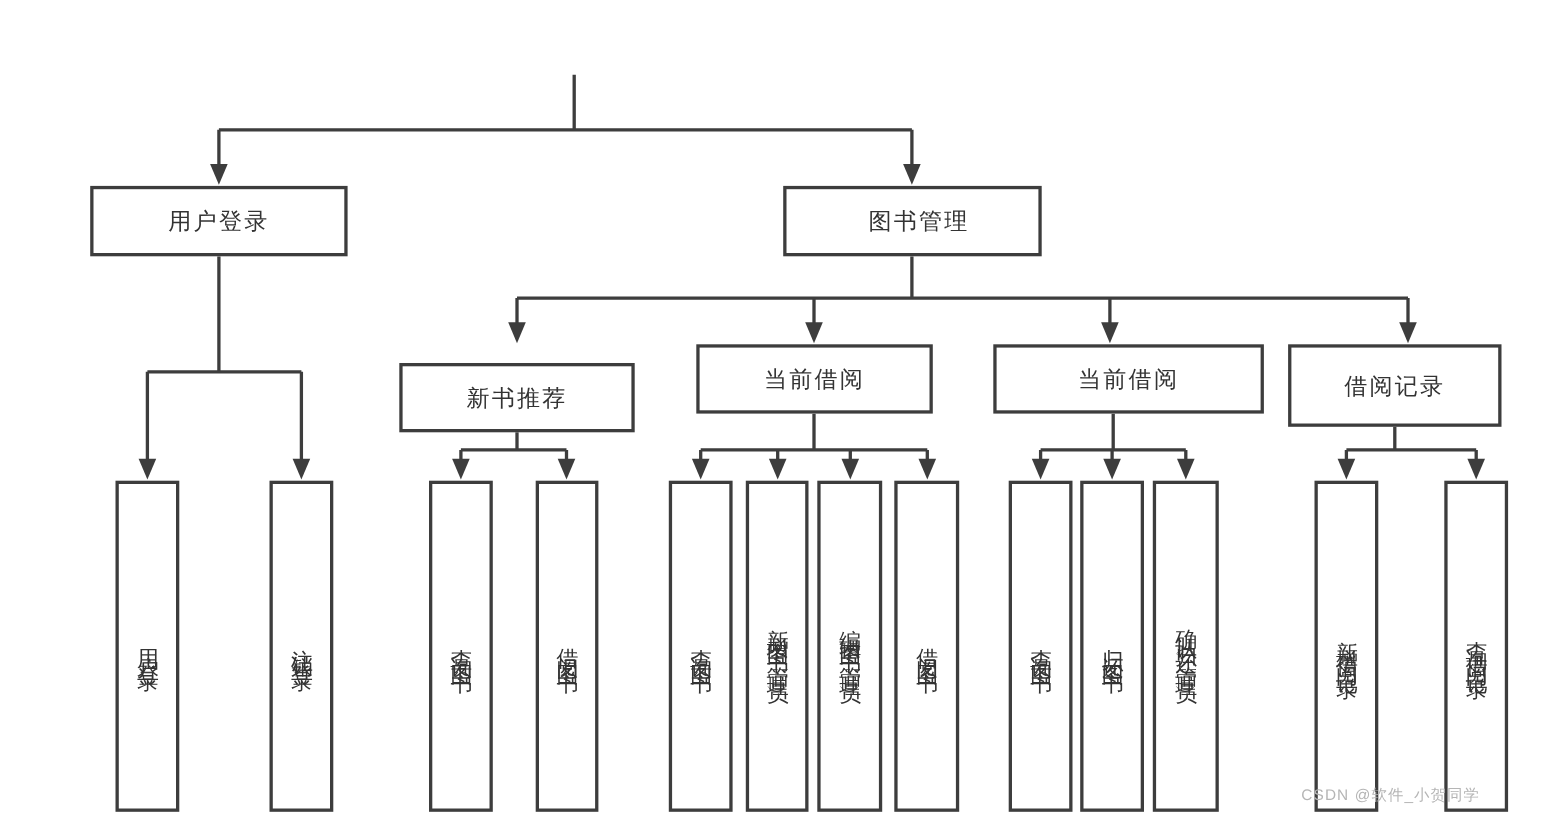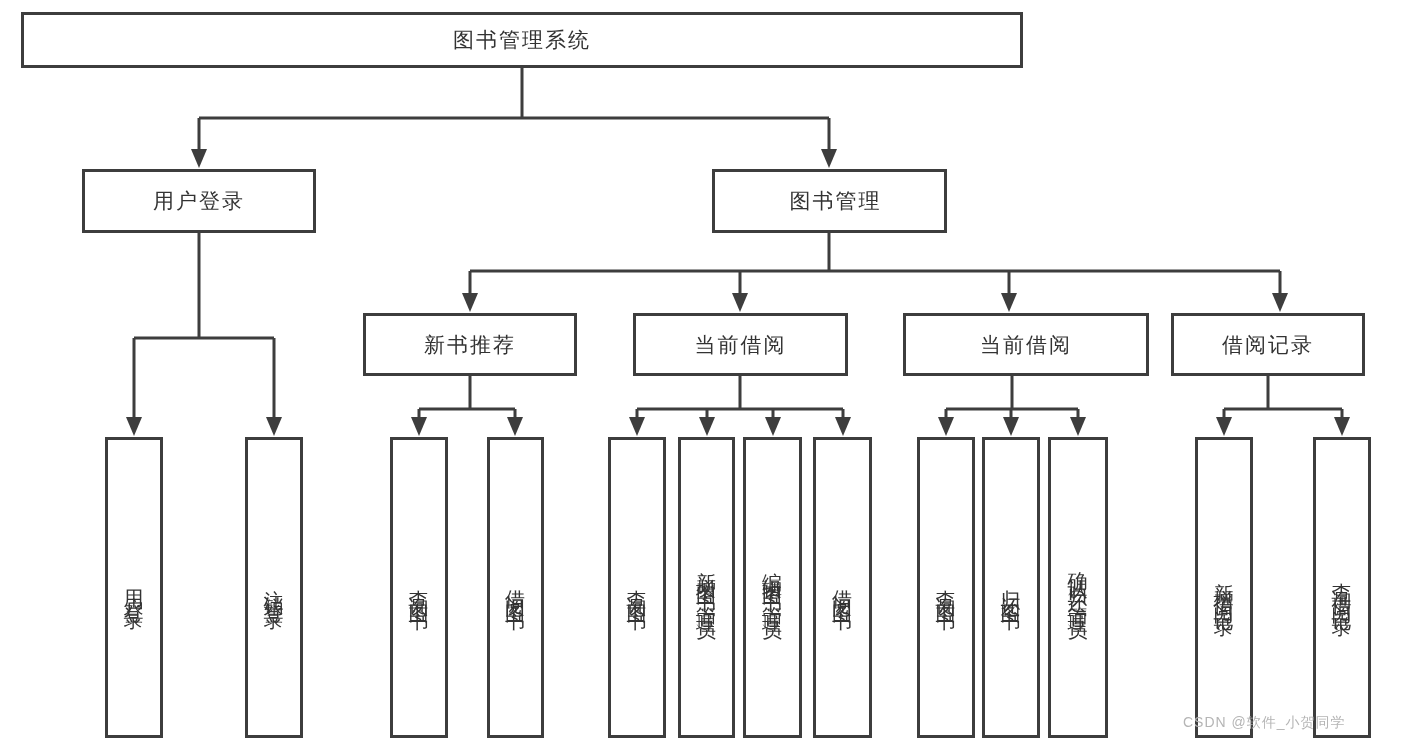--- a/index.html
+++ b/index.html
@@ -85,41 +85,38 @@
       <polygon points="765,417 781,417 773,436"></polygon>
       <polygon points="835,417 851,417 843,436"></polygon>
       <polygon points="938,417 954,417 946,436"></polygon>
       <polygon points="1003,417 1019,417 1011,436"></polygon>
       <polygon points="1070,417 1086,417 1078,436"></polygon>
       <polygon points="1216,417 1232,417 1224,436"></polygon>
       <polygon points="1334,417 1350,417 1342,436"></polygon>
     </g>
   </svg>
 
-  <div class="node" style="left:21px; top:12px; width:1002px; height:56px;">
-    <span class="h-label">图书管理系统</span>
-  </div>
 
   <div class="node" style="left:82px; top:169px; width:234px; height:64px;">
     <span class="h-label">用户登录</span>
   </div>
   <div class="node" style="left:712px; top:169px; width:235px; height:64px;padding-left:12px;">
     <span class="h-label">图书管理</span>
   </div>
 
-  <div class="node" style="left:363px; top:313px; width:214px; height:63px;">
+  <div class="node" style="left:363px; top:330px; width:214px; height:63px;">
     <span class="h-label">新书推荐</span>
   </div>
   <div class="node" style="left:633px; top:313px; width:215px; height:63px;">
     <span class="h-label">当前借阅</span>
   </div>
   <div class="node" style="left:903px; top:313px; width:246px; height:63px;">
     <span class="h-label">当前借阅</span>
   </div>
-  <div class="node" style="left:1171px; top:313px; width:194px; height:63px;">
+  <div class="node" style="left:1171px; top:313px; width:194px; height:75px;">
     <span class="h-label">借阅记录</span>
   </div>
 
   <div class="node leaf" style="left:105px; top:437px; width:58px; height:301px;">
     <span class="vtext">用户登录</span>
   </div>
   <div class="node leaf" style="left:245px; top:437px; width:58px; height:301px;">
     <span class="vtext">注销登录</span>
   </div>
 

